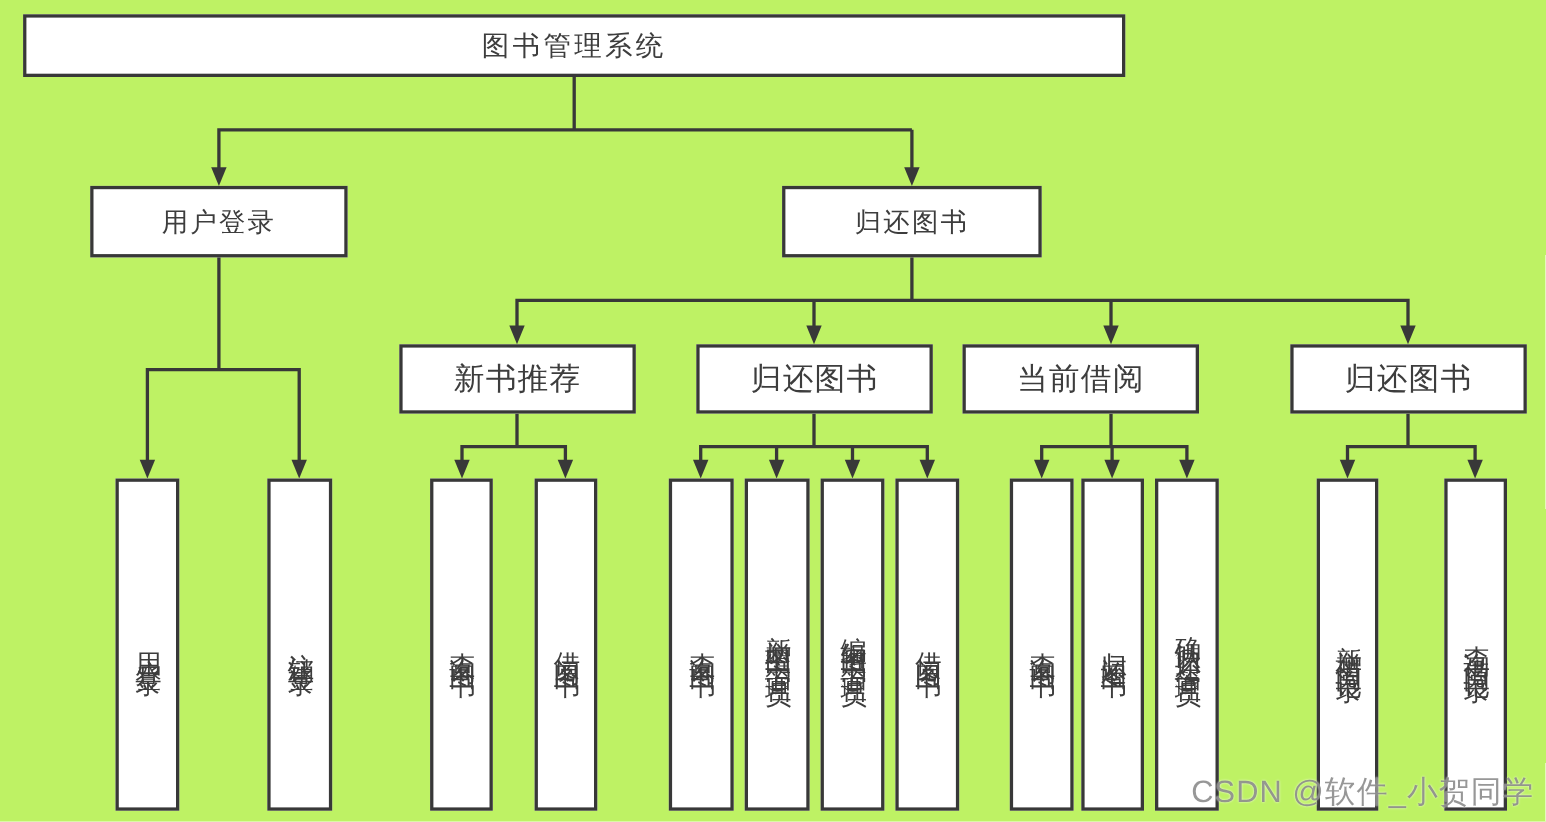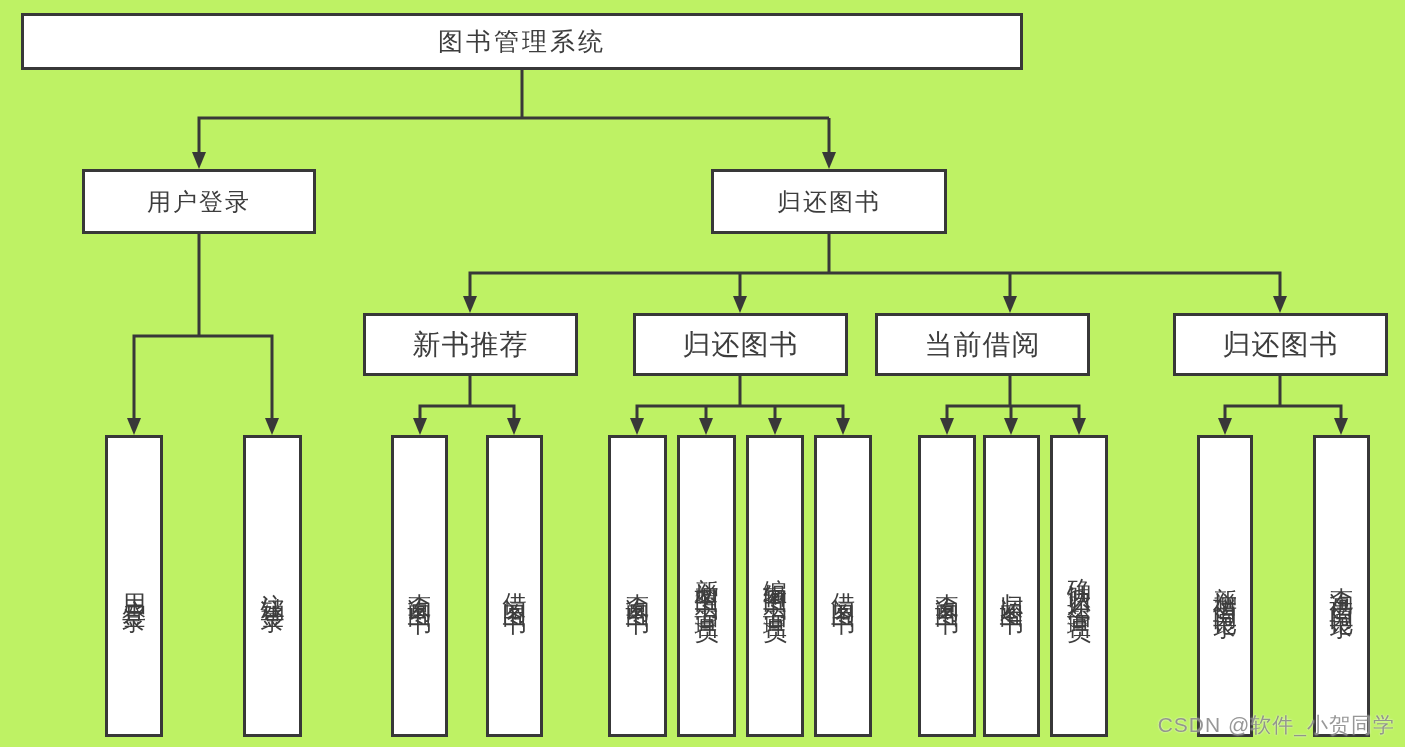--- a/index.html
+++ b/index.html
@@ -19,21 +19,21 @@
   }
   .node.root{font-size:25px;letter-spacing:3px;}
   .node.lvl2{font-size:24px;letter-spacing:2px;}
   .node.lvl3{font-size:28px;letter-spacing:1px;}
   .node.leaf{
     writing-mode:vertical-rl;
     font-size:24px;letter-spacing:6px;line-height:1;
   }
   .watermark{
     position:absolute;right:10px;bottom:8px;z-index:3;
-    font-size:21px;color:rgba(128,128,128,0.82);
+    font-size:28px;color:rgba(128,128,128,0.82);
     letter-spacing:1px;white-space:nowrap;
     text-shadow:0 0 2px rgba(255,255,255,0.9);
   }
 </style>
 </head>
 <body>
 
 <div class="canvas">
 
   <svg class="wires" width="1405" height="747" viewBox="0 0 1405 747">

